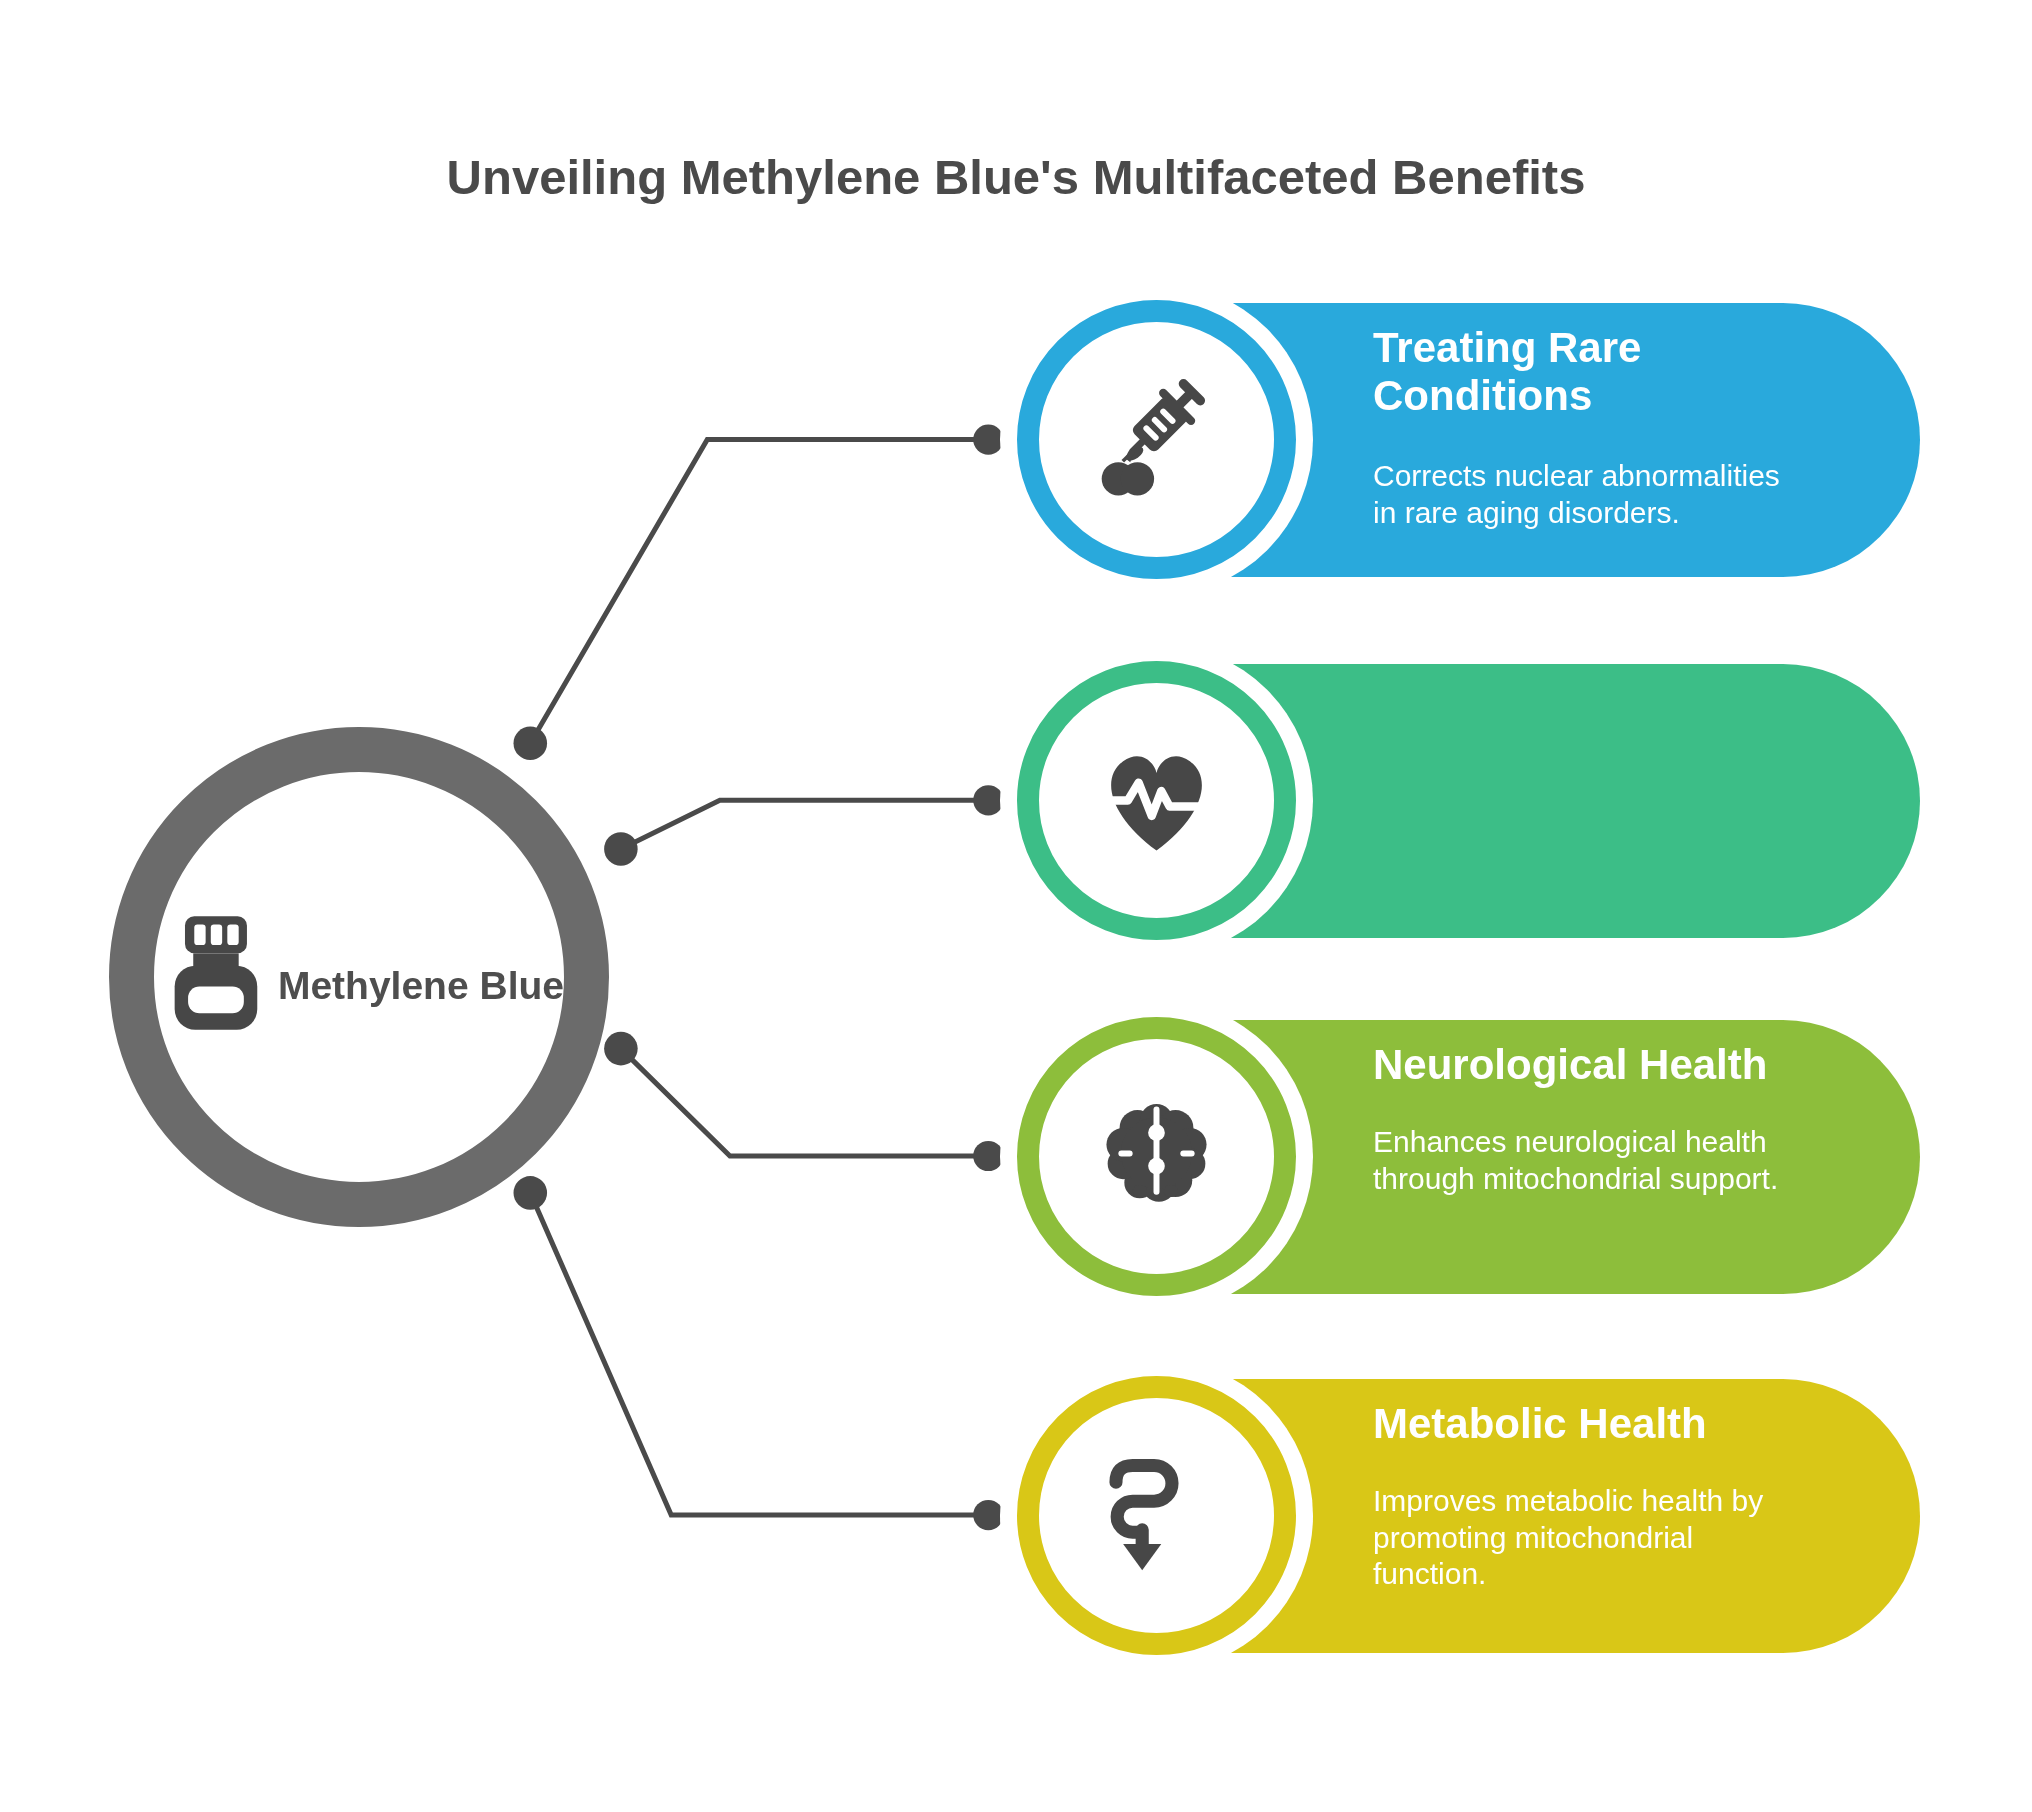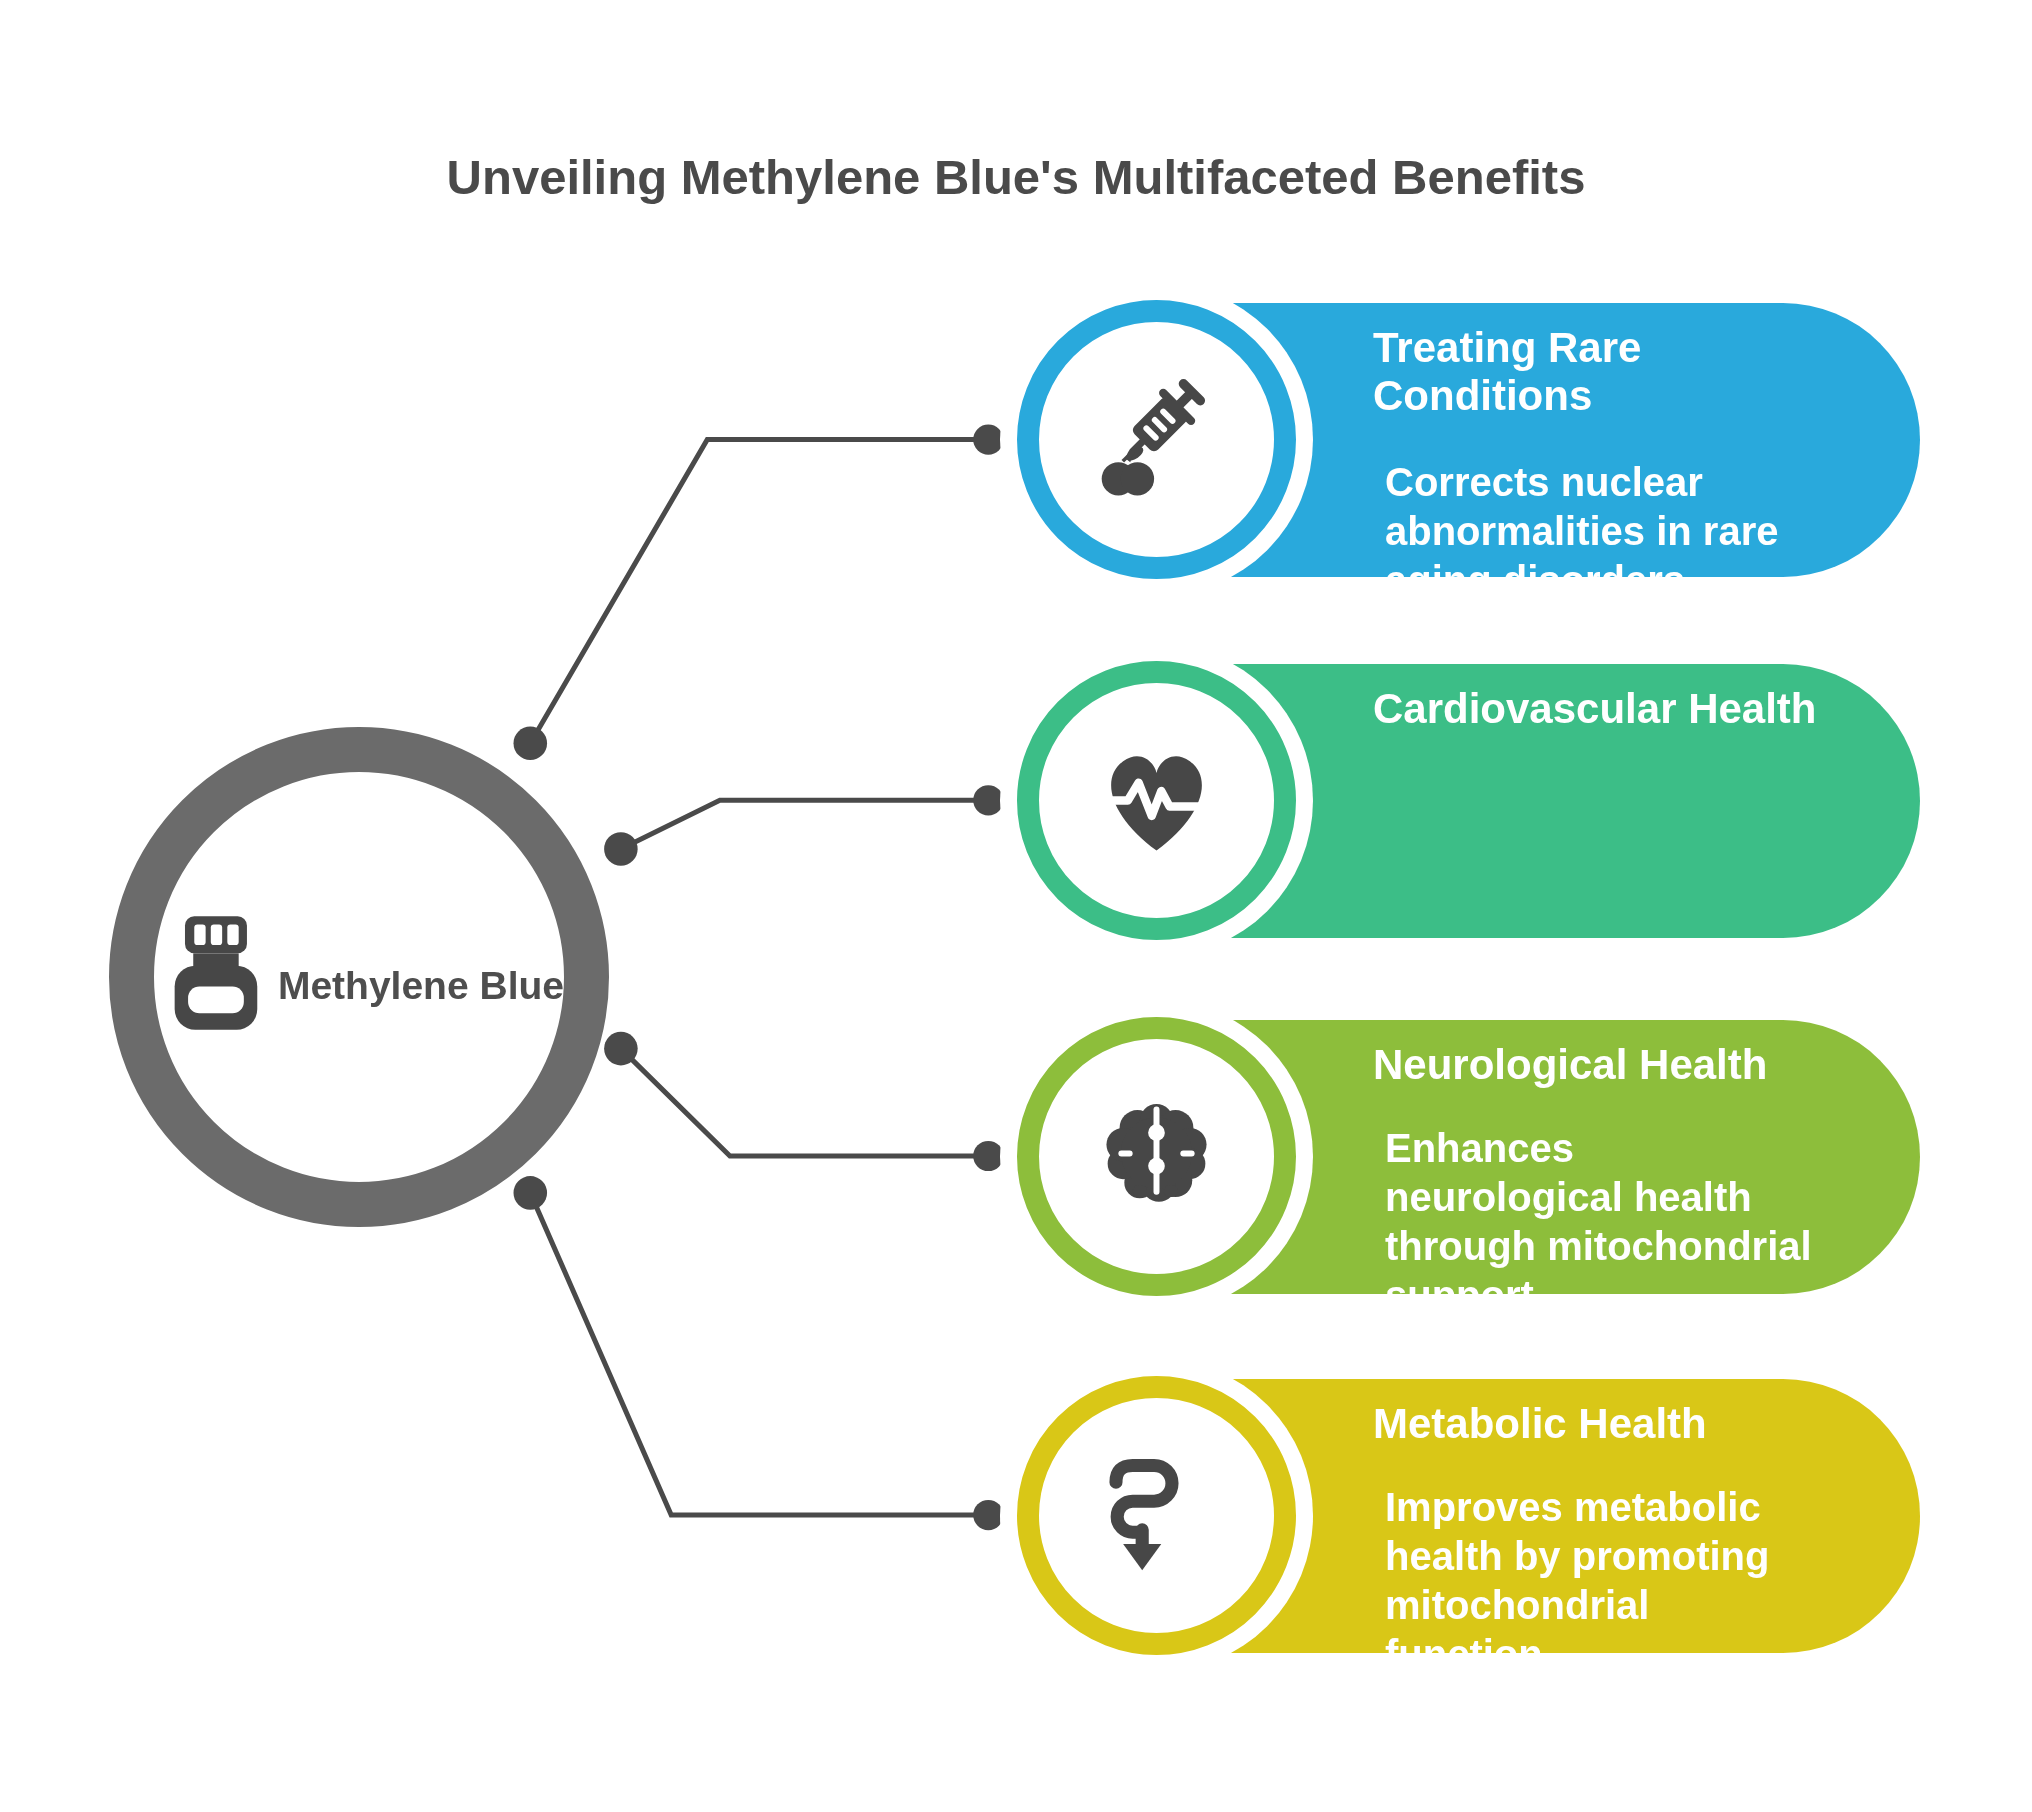--- a/index.html
+++ b/index.html
@@ -51,22 +51,22 @@
   .card-icon{width:143px;height:143px;}
   .card-text{
     position:absolute;left:356px;top:23.5px;width:554px;color:#ffffff;
   }
   .card-title{
     margin:0;
     font-size:42px;font-weight:700;line-height:1.16;
     max-width:487px;
   }
   .card-desc{
-    margin:35px 0 0 12px;
-    font-size:40px;font-weight:700;line-height:1.22;
+    margin:35px 0 0 0;
+    font-size:30px;font-weight:400;line-height:1.22;
     max-width:430px;
   }
   .card1 .card-desc{margin-top:37px;}
 </style>
 </head>
 <body>
 
 <div class="canvas">
 
   <h1 class="main-title">Unveiling Methylene Blue's Multifaceted Benefits</h1>
@@ -137,21 +137,20 @@
           <circle cx="44" cy="93" r="14"></circle>
           <path d="M22 82 h36 v12 h-36 z" opacity="0"></path>
         </g>
       </svg>
     </div>
   </div>
 
   <div class="card" style="top: 661px; --c: #3cbe87;">
     <div class="card-rect"></div>
     <div class="card-text">
-      <h2 class="card-title">Cardiovascular Health</h2>
     </div>
     <div class="card-circle">
       <svg class="card-icon" viewBox="0 0 120 120">
         <path fill="#474747" d="M60 102 C 22 74, 12 42, 32 27 C 46 17, 58 27, 60 37 C 62 27, 74 17, 88 27 C 108 42, 98 74, 60 102 Z"></path>
         <path d="M16 60 H36 l9 -15 l11 28 l8 -21 l7 13 h33" fill="none" stroke="#ffffff" stroke-width="7" stroke-linecap="round" stroke-linejoin="round"></path>
       </svg>
     </div>
   </div>
 
   <div class="card" style="top: 1376px; --c: #d9c717;">

